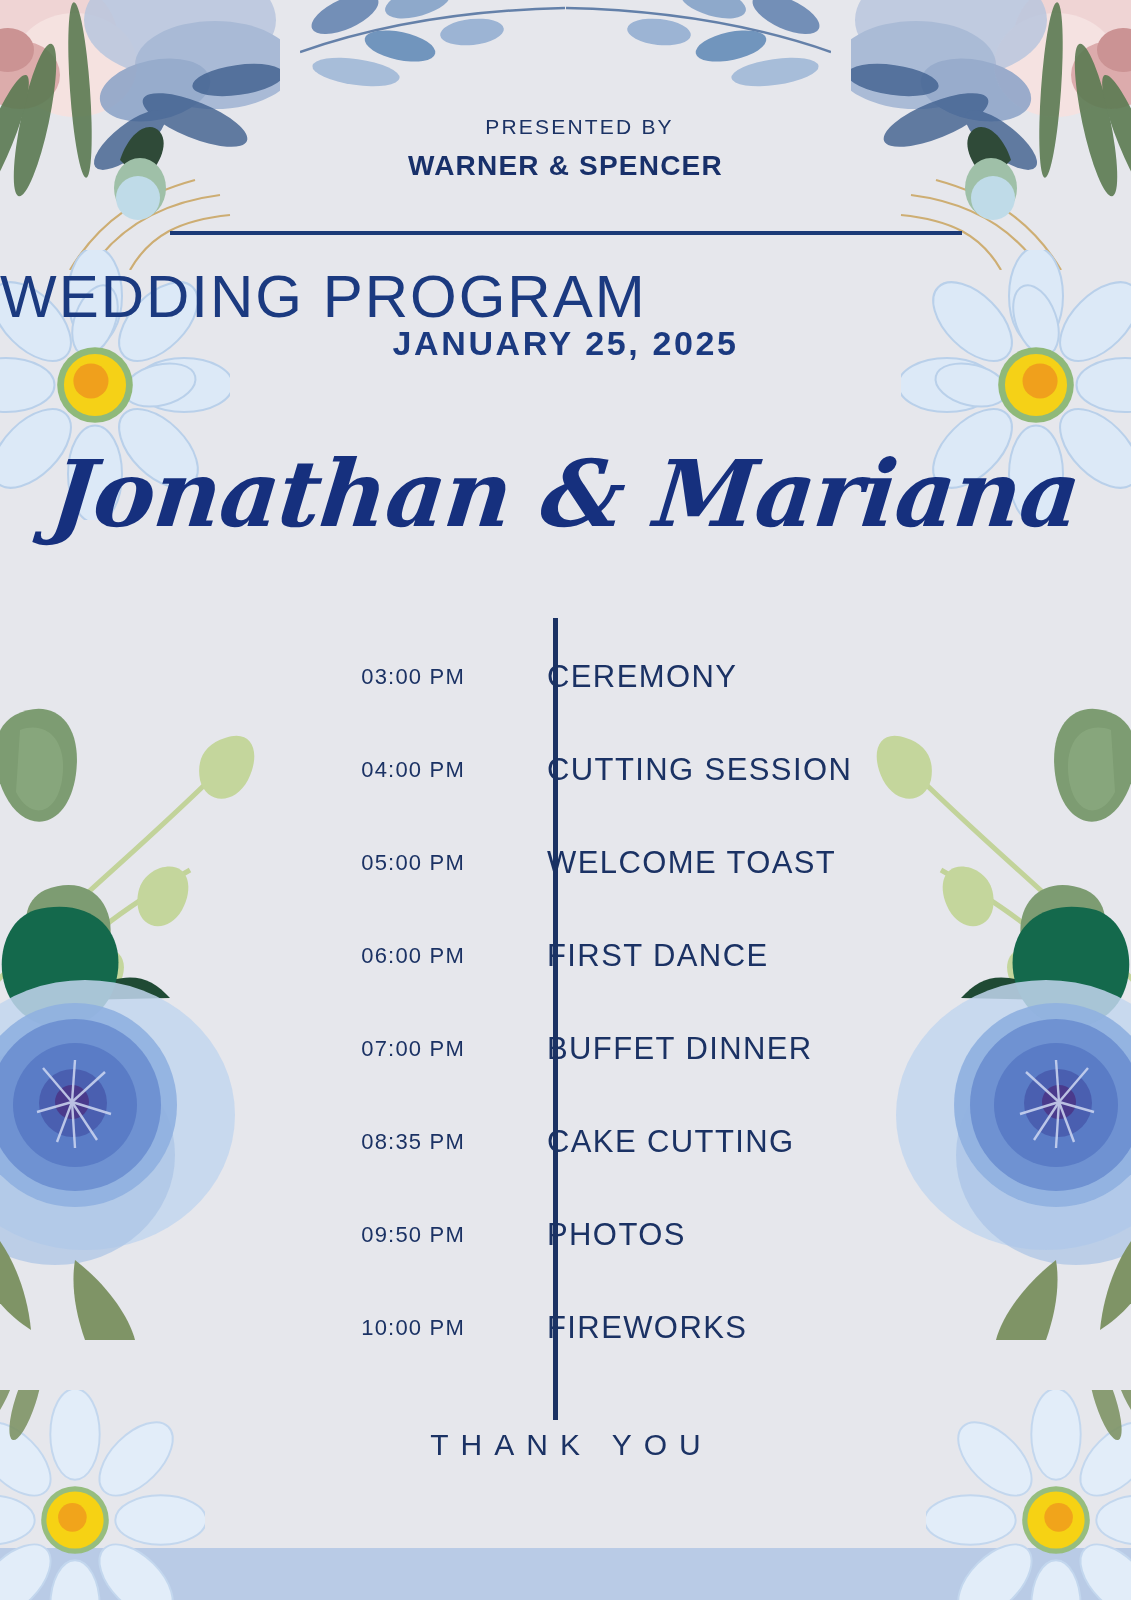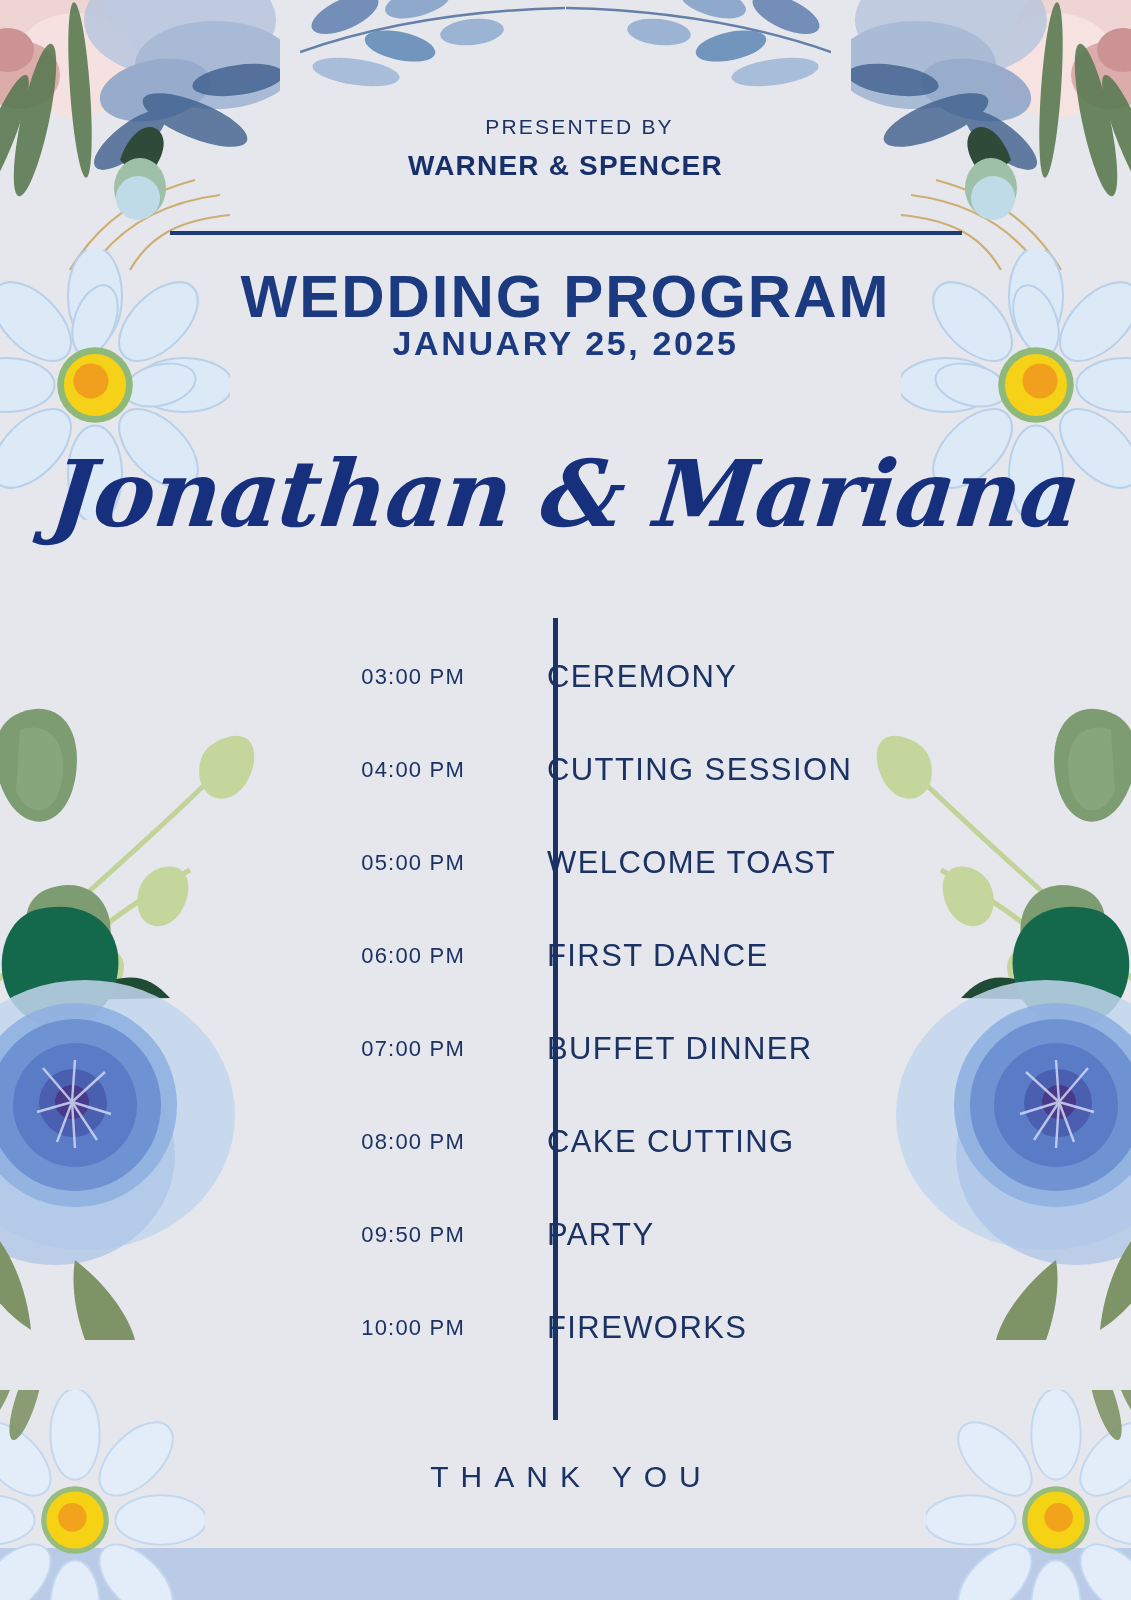--- a/index.html
+++ b/index.html
@@ -62,24 +62,24 @@
     left: 170px;
     top: 231px;
     width: 792px;
     height: 4px;
     background: #1b3a77;
   }
 
   .program-title {
     position: absolute;
     top: 262px; left: 0; right: 0;
-    text-align: center;
+    text-align: left;
     font-size: 60px;
     letter-spacing: 2px;
-    font-weight: 700;
+    font-weight: 400;
     color: #1b3a80;
   }
   .program-date {
     position: absolute;
     top: 324px; left: 0; right: 0;
     text-align: center;
     font-size: 34px;
     font-weight: 700;
     letter-spacing: 2.6px;
     color: #1b3a80;
@@ -139,21 +139,20 @@
   .thank-you {
     position: absolute;
     top: 1428px;
     left: 0;
     width: 1131px;
     text-align: center;
     font-size: 30px;
     letter-spacing: 12px;
     text-indent: 12px;
     color: #1b3264;
-    margin-top: 32px;
   }
 </style>
 </head>
 <body>
 
 <div id="poster">
 
   <div id="bottom-band"></div>
 
   <div class="art" style="left:300px; top:-6px; width:531px; height:120px; z-index:2;">
@@ -458,26 +457,26 @@
         </div>
         <div class="schedule-row">
           <div class="schedule-time">06:00 PM</div>
           <div class="schedule-event">FIRST DANCE</div>
         </div>
         <div class="schedule-row">
           <div class="schedule-time">07:00 PM</div>
           <div class="schedule-event">BUFFET DINNER</div>
         </div>
         <div class="schedule-row">
-          <div class="schedule-time">08:00 PM</div>
+          <div class="schedule-time">08:35 PM</div>
           <div class="schedule-event">CAKE CUTTING</div>
         </div>
         <div class="schedule-row">
           <div class="schedule-time">09:50 PM</div>
-          <div class="schedule-event">PARTY</div>
+          <div class="schedule-event">PHOTOS</div>
         </div>
         <div class="schedule-row">
           <div class="schedule-time">10:00 PM</div>
           <div class="schedule-event">FIREWORKS</div>
         </div>
       </div>
 
     <div class="thank-you">THANK YOU</div>
 
   </div>

